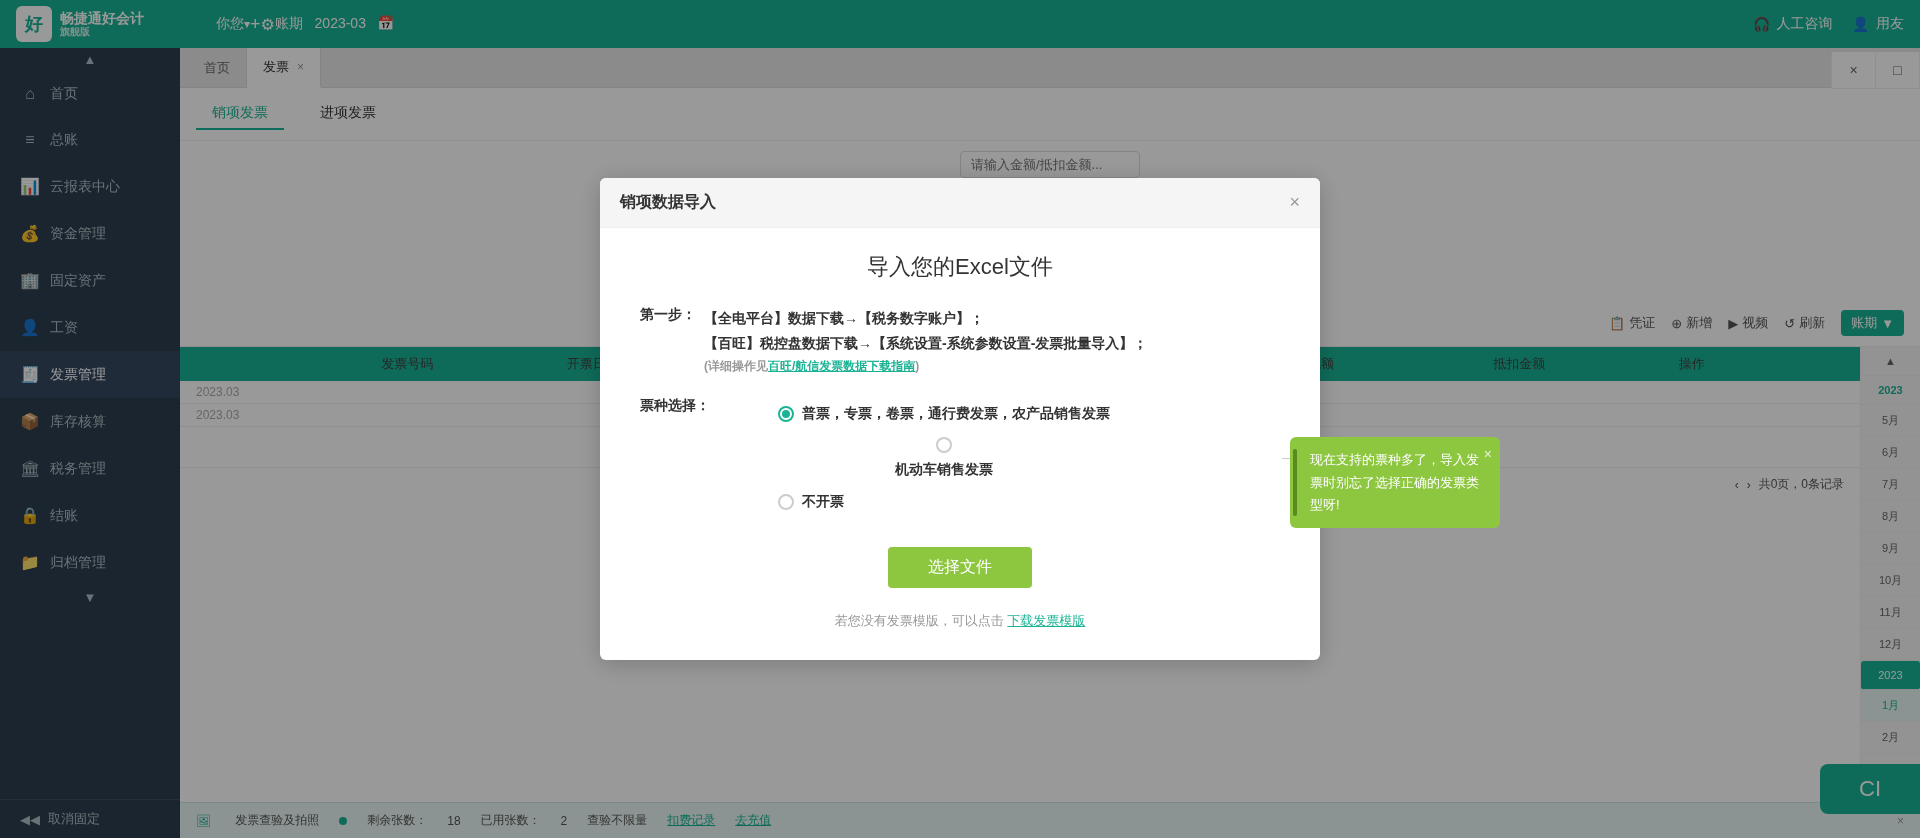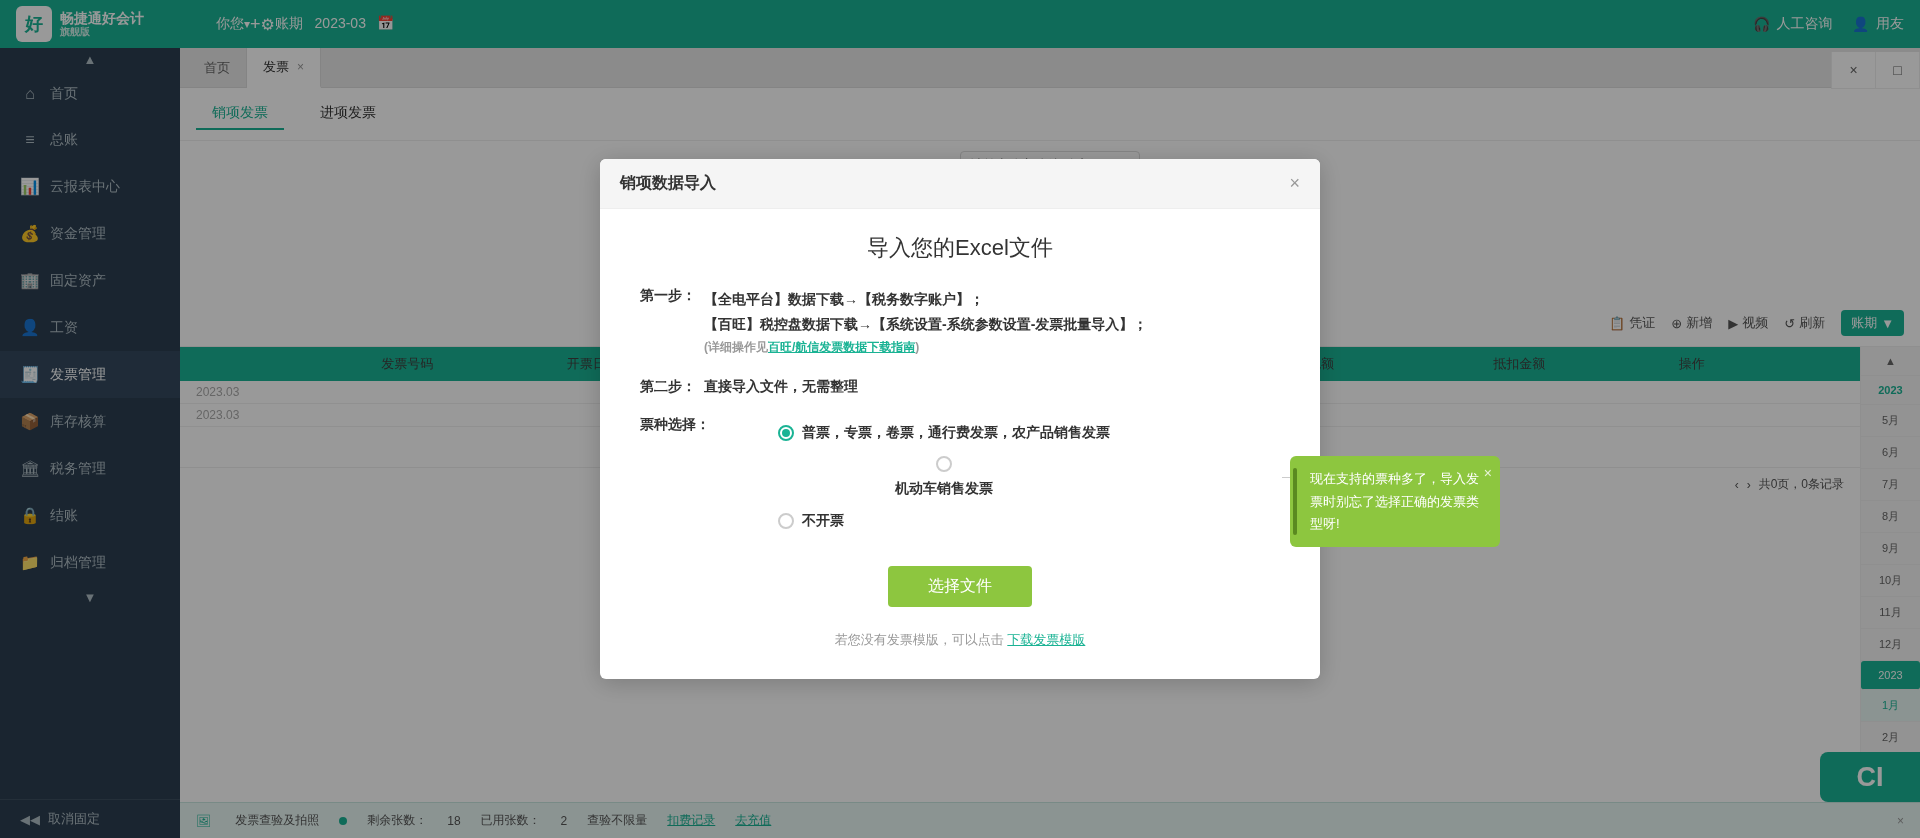--- a/index.html
+++ b/index.html
@@ -352,28 +352,28 @@
       text-align: center;
       color: #999;
       font-size: 13px;
       margin-top: 16px;
     }
     .modal-bottom-link { color: #1ab394; text-decoration: underline; cursor: pointer; margin-top: 24px; }
 
     
     .ci-avatar {
       position: fixed;
-      bottom: 36px;
+      bottom: 24px;
       right: 0;
       width: 100px;
       height: 50px;
       background: #1ab394;
       color: white;
-      font-size: 27px;
-      font-weight: bold;
+      font-size: 22px;
+      font-weight: normal;
       display: flex;
       align-items: center;
       justify-content: center;
       border-radius: 8px 0 0 8px;
     }
 
     
     .window-controls {
       position: fixed;
       top: 52px;
@@ -650,26 +650,20 @@
           <div style="line-height:1.8">
             <div>【全电平台】数据下载→【税务数字账户】；</div>
             <div>【百旺】税控盘数据下载→【系统设置-系统参数设置-发票批量导入】；</div>
             <div style="color:#999;font-size:12px;">
               (详细操作见<span class="step-link">百旺/航信发票数据下载指南</span>)
             </div>
           </div>
         </div>
       </div>
 
-      <div class="step-section">
-        <div class="step-label">
-          <span>第二步：</span>
-          <span>直接导入文件，无需整理</span>
-        </div>
-      </div>
 
       <div class="step-section" style="position:relative;">
         <div class="step-label">
           <span>票种选择：</span>
           <div class="radio-group">
             <div class="radio-option">
               <div class="radio-circle selected">
                 <div class="radio-dot"></div>
               </div>
               <span>普票，专票，卷票，通行费发票，农产品销售发票</span>

